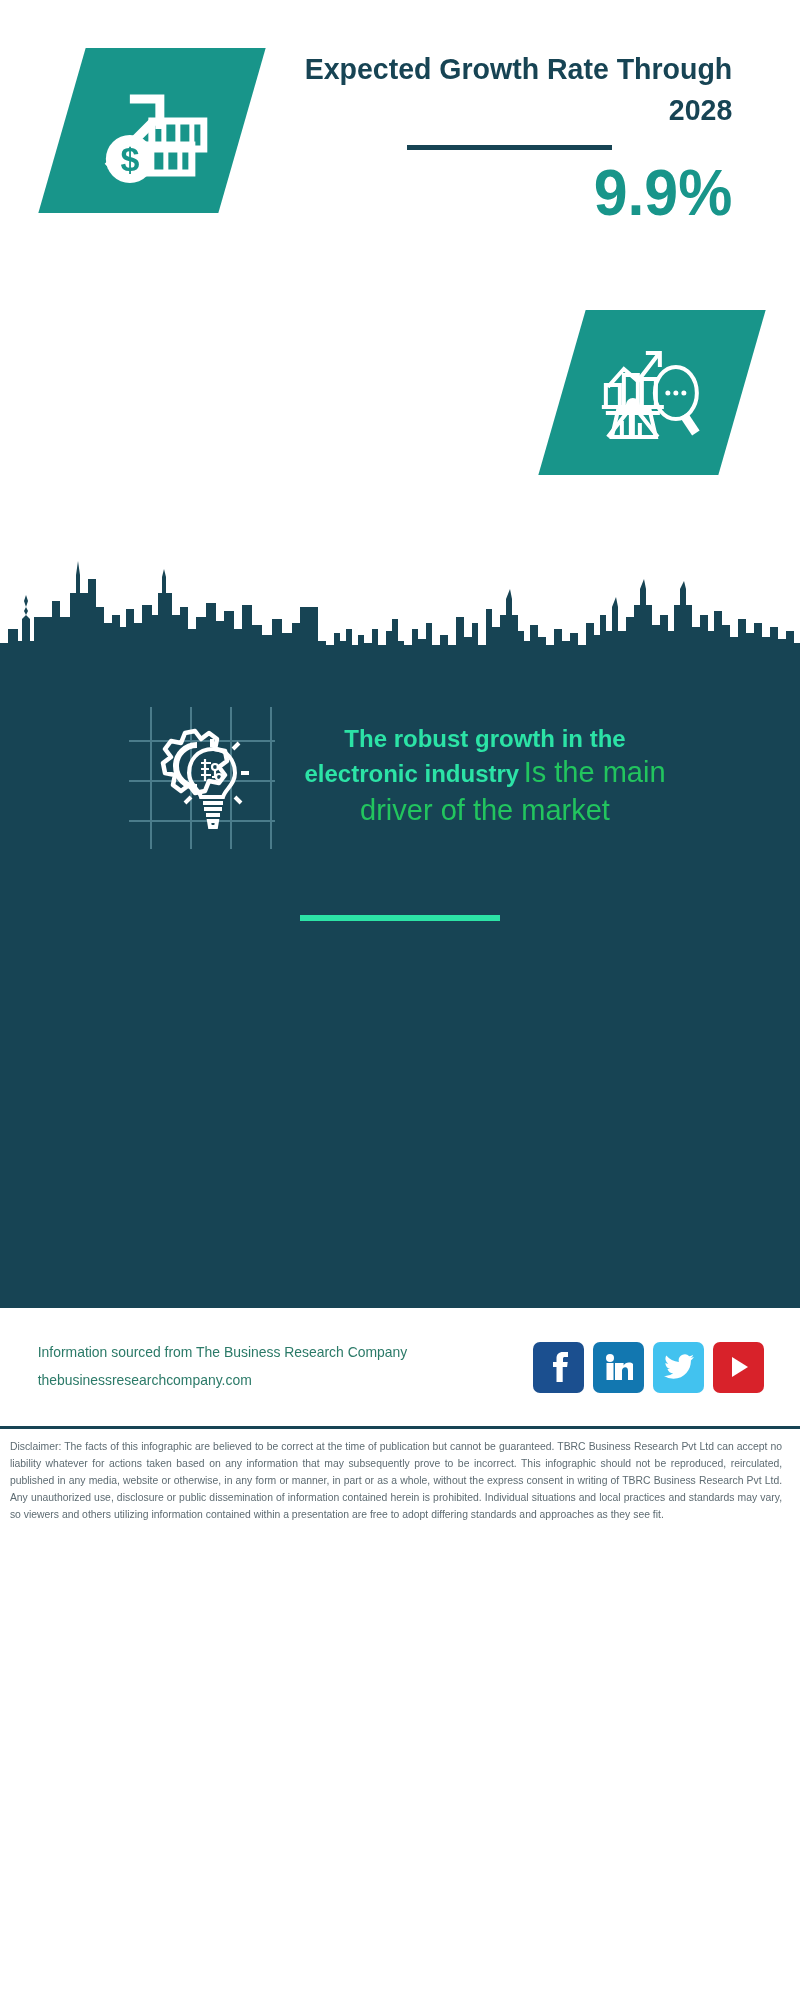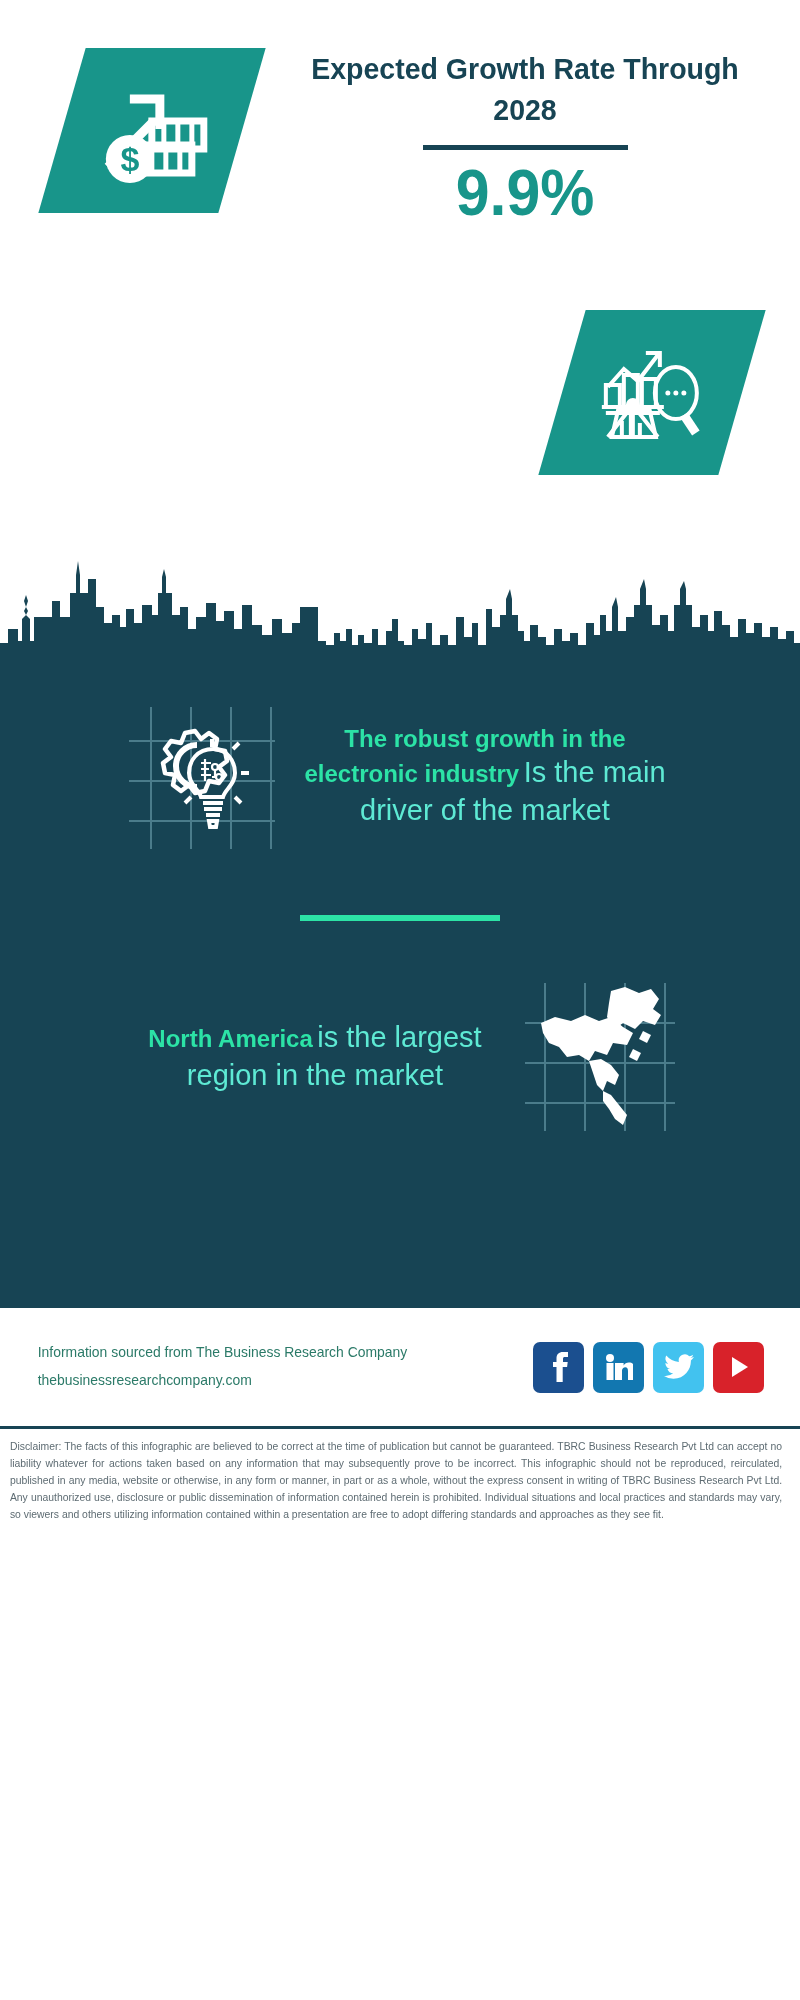--- a/index.html
+++ b/index.html
@@ -35,21 +35,21 @@
     background:#18958a;
     width:180px; height:165px;
     transform:skewX(-16deg);
     position:absolute;
     display:flex; align-items:center; justify-content:center;
   }
   .para > svg { transform:skewX(16deg); }
   .para-money { left:62px; top:48px; }
 
   .stat1-text {
-    position:absolute; left:290px; top:48px; width:470px; text-align:center;
+    position:absolute; left:274px; top:48px; width:470px; text-align:right;
   }
   .stat-label {
     color:#174454; font-size:30px; font-weight:bold; line-height:1.38;
     transform:scaleX(0.95);
   }
   .divider-dark {
     width:205px; height:5px; background:#174454; margin:14px auto 10px auto;
   }
   .stat-value {
     color:#18958a; font-size:64px; font-weight:bold; line-height:1.05;
@@ -72,21 +72,21 @@
     display:flex; align-items:center; justify-content:center;
     padding:0 24px;
   }
   .row-driver { padding-top:34px; }
   .icon-box { width:170px; height:160px; flex:0 0 auto; position:relative; }
   .txt-green {
     color:#2ce3a6; font-size:24px; font-weight:bold; line-height:1.25;
     transform:scaleX(0.95);
   }
   .txt-white {
-    color:#5eead4; font-size:29px; line-height:1.3; transform:scaleX(0.95);
+    color:#22c55e; font-size:29px; line-height:1.3; transform:scaleX(0.95);
   }
   .msg { text-align:center; width:400px; }
   .divider-green {
     width:200px; height:6px; background:#2ce3a6; margin:58px auto 56px auto;
   }
 
   
   .footer {
     height:118px; background:#ffffff;
     display:flex; align-items:center; justify-content:space-between;
@@ -191,42 +191,20 @@
           </svg>
         </div>
         <div class="msg">
           <span class="txt-green">The robust growth in the electronic industry</span>
           <span class="txt-white">Is the main driver of the market</span>
         </div>
       </div>
 
       <div class="divider-green"></div>
 
-      <div class="row">
-        <div class="msg">
-          <span class="txt-green">North America</span>
-          <span class="txt-white">is the largest region in the market</span>
-        </div>
-        <div class="icon-box">
-          <svg width="170" height="160" viewBox="0 0 170 160" fill="none">
-            <g stroke="#4b7c8b" stroke-width="2">
-              <path d="M10 46 H160 M10 86 H160 M10 126 H160"></path>
-              <path d="M30 6 V154 M70 6 V154 M110 6 V154 M150 6 V154"></path>
-            </g>
-            <g fill="#ffffff">
-              <path d="M96 14 L110 10 L124 16 L136 12 L144 22 L138 32 L146 38 L140 48 L128 44 L120 52 L108 46 L100 52 L92 40 L94 26 Z"></path>
-              <path d="M26 46 L40 40 L56 44 L70 38 L84 44 L96 40 L108 50 L118 56 L112 68 L98 66 L92 78 L80 74 L74 84 L64 78 L52 80 L44 70 L34 66 L28 56 Z"></path>
-              <path d="M74 84 L86 82 L96 88 L104 98 L100 108 L92 104 L88 114 L82 108 L78 96 Z"></path>
-              <path d="M88 114 L96 118 L104 128 L112 138 L108 148 L100 142 L94 132 L88 124 Z"></path>
-              <path d="M128 54 L136 58 L132 66 L124 62 Z"></path>
-              <path d="M118 72 L126 76 L122 84 L114 80 Z"></path>
-            </g>
-          </svg>
-        </div>
-      </div>
 
     </div>
   </div>
 
   <div class="footer">
     <div class="src-text">
       <div>Information sourced from The Business Research Company</div>
       <div>thebusinessresearchcompany.com</div>
     </div>
     <div class="socials">

